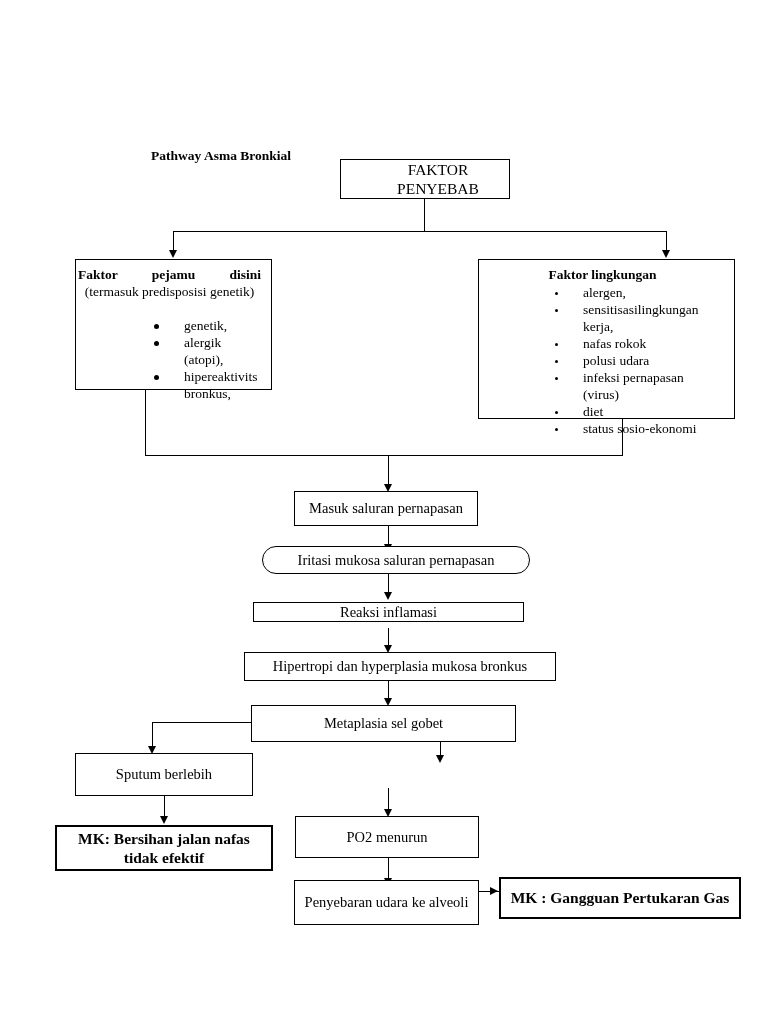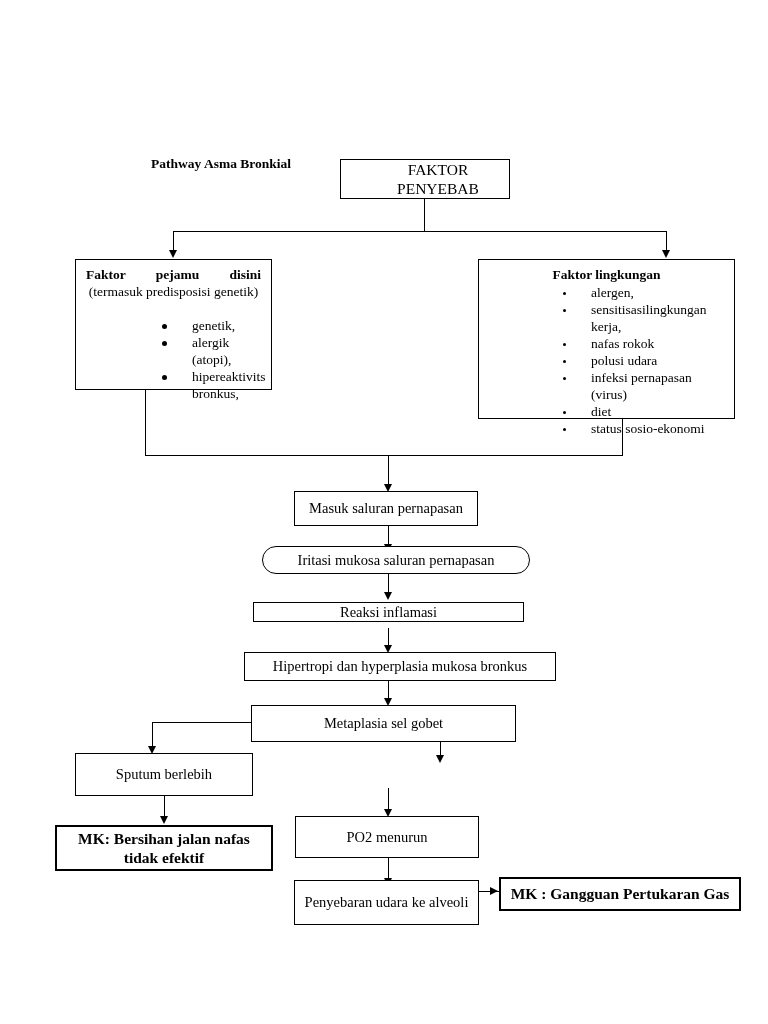--- a/index.html
+++ b/index.html
@@ -39,21 +39,21 @@
   .node.topbox { font-size: 15.5px; }
 
   
   .factorbox {
     position: absolute;
     box-sizing: border-box;
     border: 1px solid #000000;
     background: #ffffff;
     font-size: 13.5px;
     line-height: 1.26;
-    padding: 6px 8px 4px 8px;
+    padding: 6px 8px 4px 0;
   }
   .fb-title {
     font-weight: bold;
     font-size: 13.5px;
   }
   .fb-title.justified {
     text-align: justify;
     text-align-last: justify;
     padding: 0 2px;
   }
@@ -142,21 +142,21 @@
     border-top: 4.5px solid transparent;
     border-bottom: 4.5px solid transparent;
     border-left: 8px solid #000000;
   }
 </style>
 </head>
 <body>
 
 <div id="page">
 
-  <div class="page-title" style="left:151px; top:156px;">Pathway Asma Bronkial</div>
+  <div class="page-title" style="left:151px; top:148px;">Pathway Asma Bronkial</div>
 
   <div class="node topbox" style="left:340px; top:159px; width:170px; height:40px;padding-left:32px;">FAKTOR PENYEBAB</div>
 
   <div class="conn vline" style="left:424px; top:199px; height:33px;"></div>
   <div class="conn hline" style="left:173px; top:231px; width:493px;"></div>
   <div class="conn vline" style="left:173px; top:231px; height:20px;"></div>
   <div class="arrow-down" style="left:169px; top:250px;"></div>
   <div class="conn vline" style="left:666px; top:231px; height:20px;"></div>
   <div class="arrow-down" style="left:662px; top:250px;"></div>
 
@@ -232,15 +232,15 @@
   <div class="node" style="left:295px; top:816px; width:184px; height:42px;">PO2 menurun</div>
 
   <div class="conn vline" style="left:388px; top:858px; height:21px;"></div>
   <div class="arrow-down" style="left:384px; top:878px;"></div>
 
   <div class="node" style="left:294px; top:880px; width:185px; height:45px;">Penyebaran udara ke alveoli</div>
 
   <div class="conn hline" style="left:479px; top:891px; width:20px;"></div>
   <div class="arrow-right" style="left:490px; top:887px;"></div>
 
-  <div class="node thick" style="left:499px; top:877px; width:242px; height:34px;">MK : Gangguan Pertukaran Gas</div>
+  <div class="node thick" style="left:499px; top:877px; width:242px; height:42px;">MK : Gangguan Pertukaran Gas</div>
 
 </div>
 
 </body></html>

